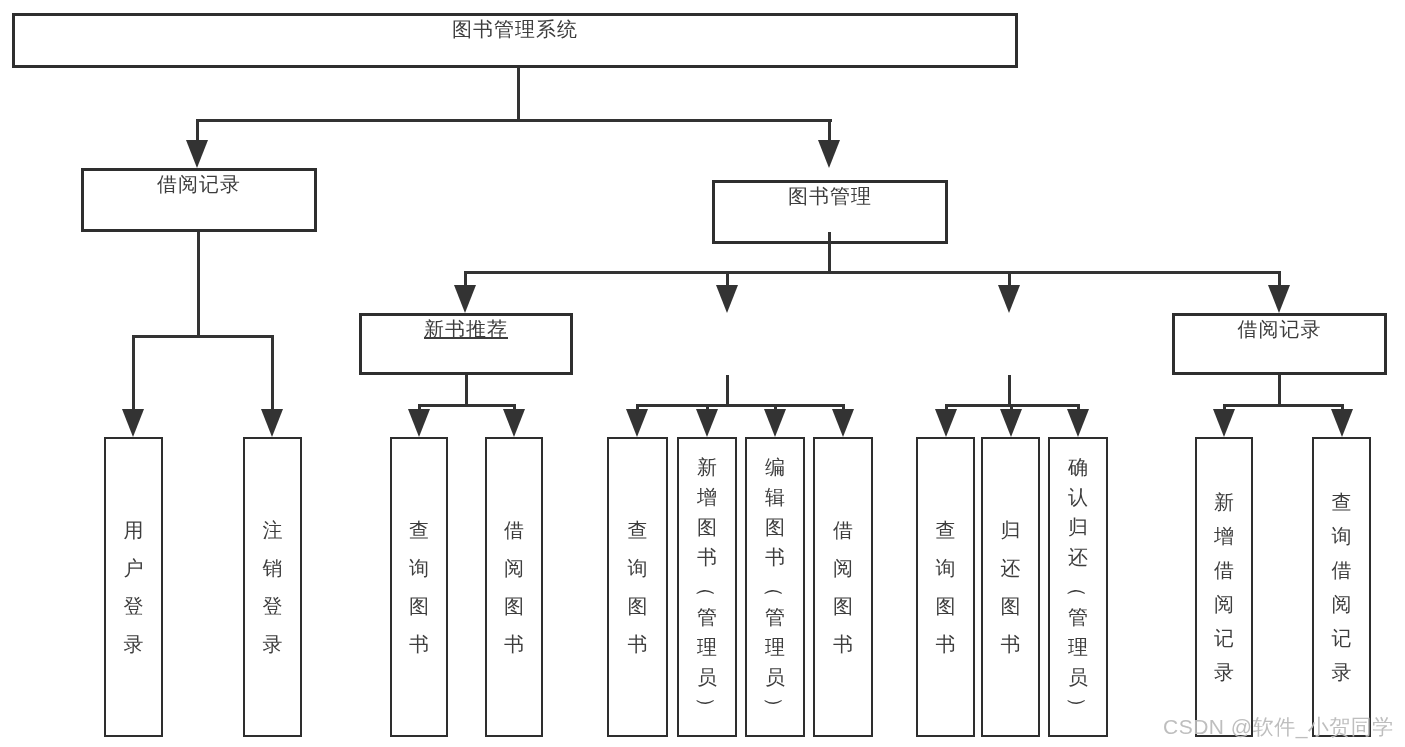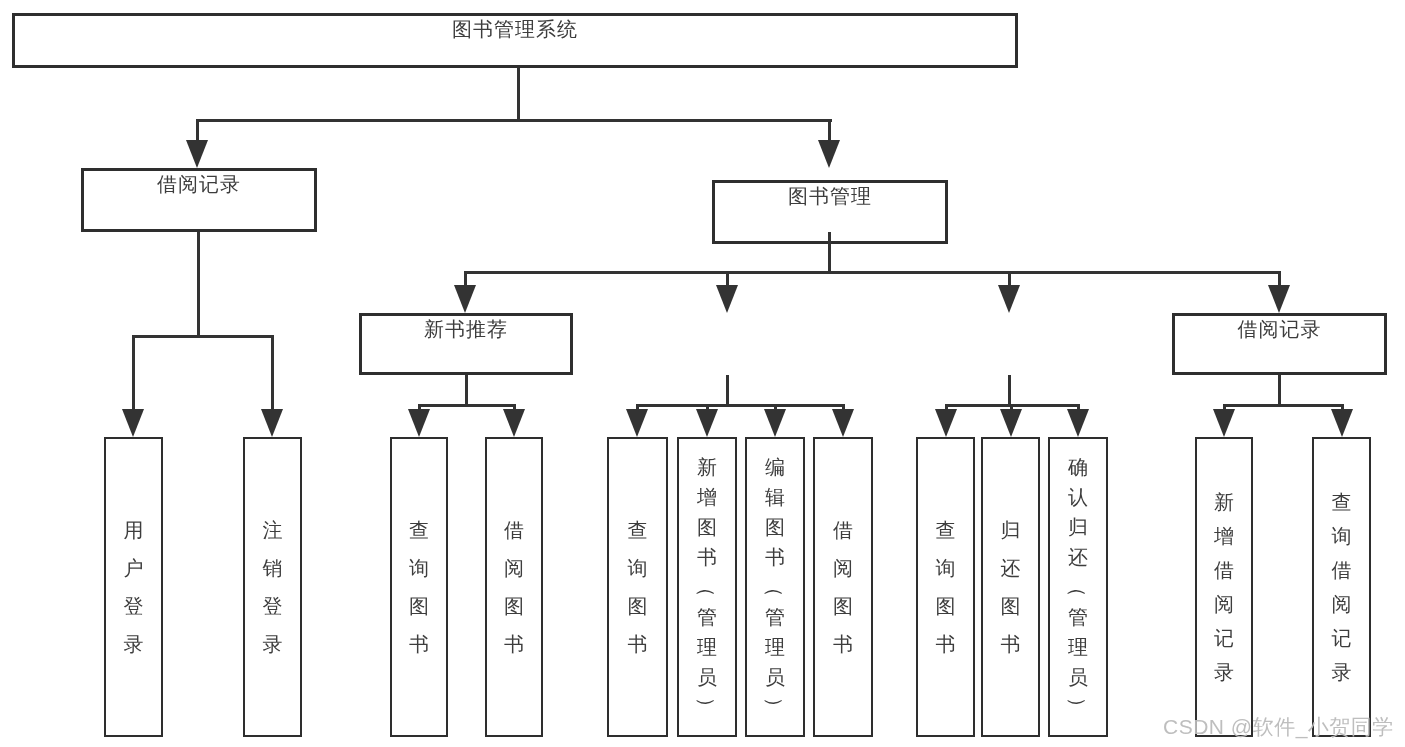--- a/index.html
+++ b/index.html
@@ -91,21 +91,21 @@
   <div class="hl" style="left:463.5px; top:270.5px; width:817px;"></div>
   <div class="vl" style="left:463.5px; top:270.5px; height:17px;"></div>
   <div class="arr" style="left:454px; top:285px;"></div>
   <div class="vl" style="left:725.5px; top:270.5px; height:17px;"></div>
   <div class="arr" style="left:716px; top:285px;"></div>
   <div class="vl" style="left:1007.5px; top:270.5px; height:17px;"></div>
   <div class="arr" style="left:998px; top:285px;"></div>
   <div class="vl" style="left:1277.5px; top:270.5px; height:17px;"></div>
   <div class="arr" style="left:1268px; top:285px;"></div>
 
-  <div class="node" style="left:359px; top:313px; width:214px; height:62px;">
+  <div class="node" style="left:359px; top:313px; width:214px; height:62px;text-decoration:underline;">
     <span>新书推荐</span>
   </div>
   <div class="node" style="left:1172px; top:313px; width:215px; height:62px;">
     <span>借阅记录</span>
   </div>
 
   <div class="vl" style="left:464.5px; top:375px; height:32px;"></div>
   <div class="hl" style="left:417.5px; top:403.5px; width:98px;"></div>
   <div class="vl" style="left:417.5px; top:403.5px; height:9px;"></div>
   <div class="arr" style="left:408px; top:409px;"></div>

